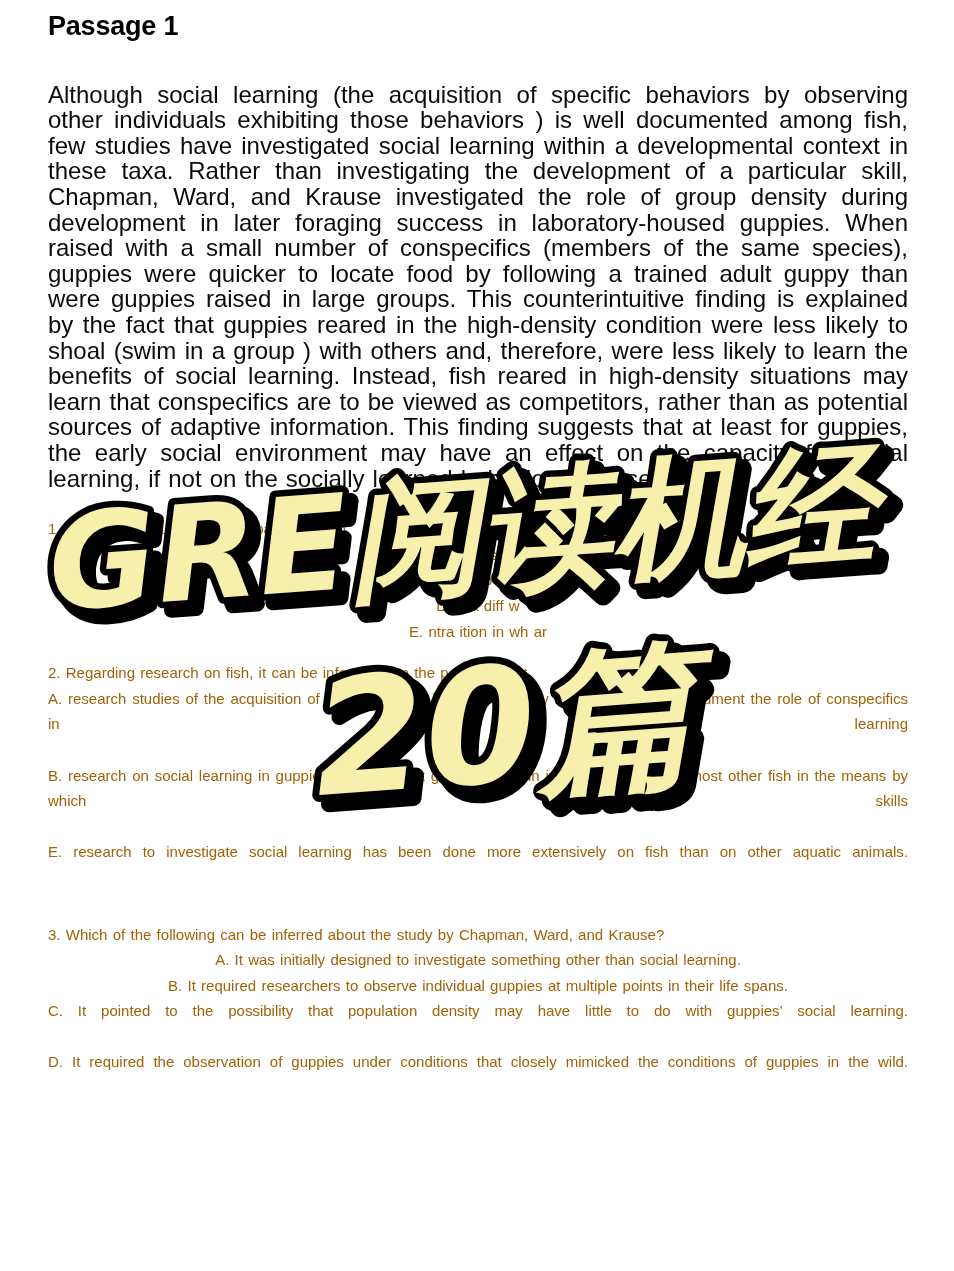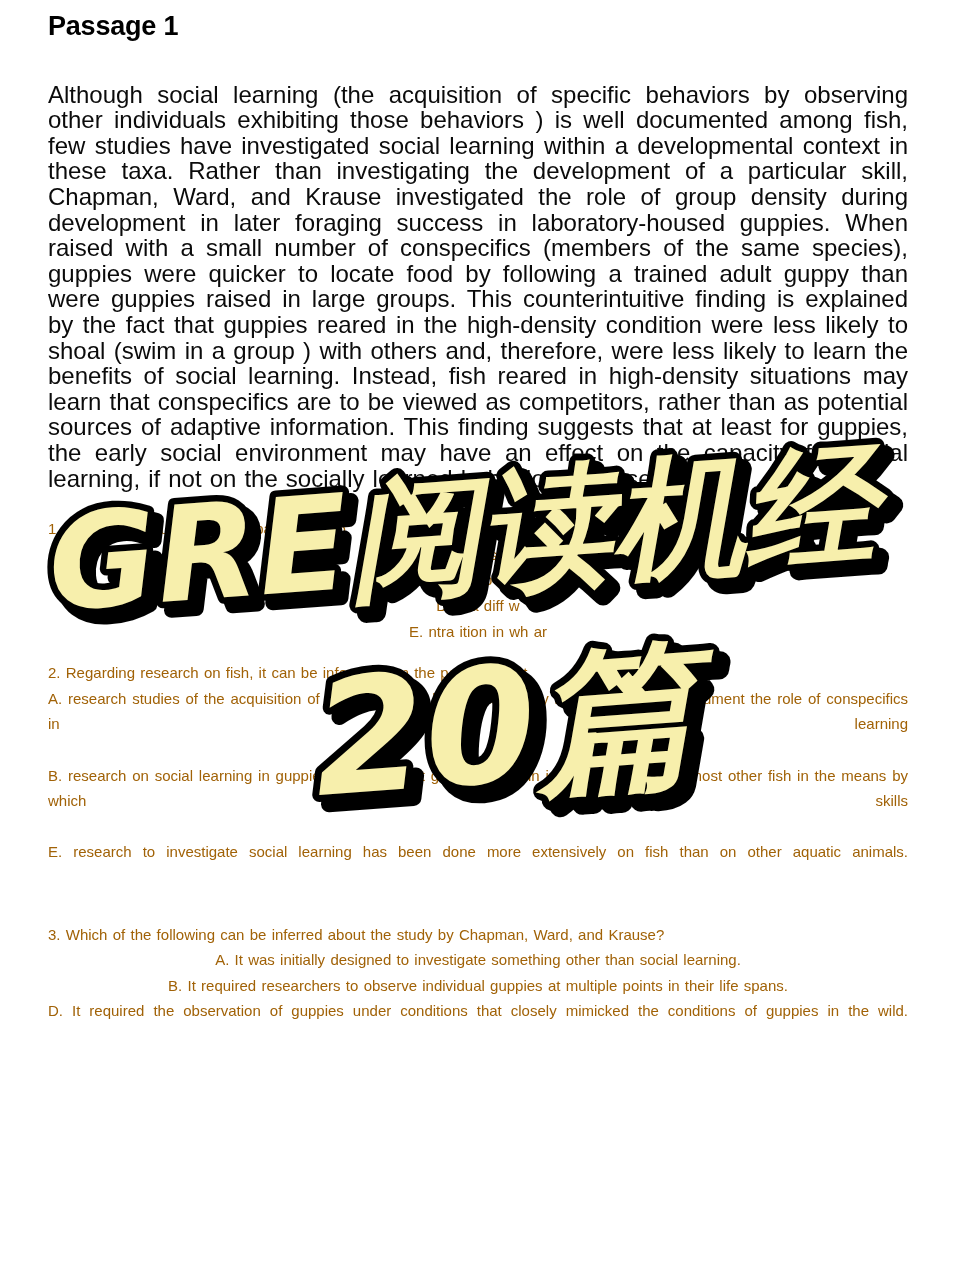--- a/index.html
+++ b/index.html
@@ -122,20 +122,21 @@
       <span class="qline stem">2. Regarding  research  on fish,  it can  be inferred  from the passage  that</span>
       <span class="qline">A. research  studies of  the acquisition  of important  skills by  fish have only  recently begun  to document  the role of conspecifics  in the learning</span>
       <span class="qline">B. research  on social  learning in guppies  suggests  that guppies  differ in important  ways from most other  fish in the  means by which  they learn  skills</span>
       <span class="qline">E. research  to investigate  social learning  has been  done more  extensively on  fish than on other aquatic  animals.</span>
     </div>
 
     <div class="qblock q3">
       <span class="qline stem">3. Which  of the following  can be inferred  about  the study by  Chapman, Ward,  and Krause?</span>
       <span class="qline short">A. It was  initially designed  to investigate  something  other than  social learning.</span>
       <span class="qline short">B. It required  researchers  to observe  individual  guppies at multiple  points  in their life  spans.</span>
+      <span class="qline">C. It pointed  to the possibility  that  population  density  may  have little to  do with guppies’ social learning.</span>
       <span class="qline">D. It required  the observation  of guppies  under  conditions that  closely mimicked  the conditions of guppies  in the wild.</span>
 
     </div>
 
   </div>
 
   <div id="watermark">
     <svg viewBox="0 0 954 1271" xmlns="http://www.w3.org/2000/svg">
 
       <g transform="translate(52 610) rotate(-4.2)">

